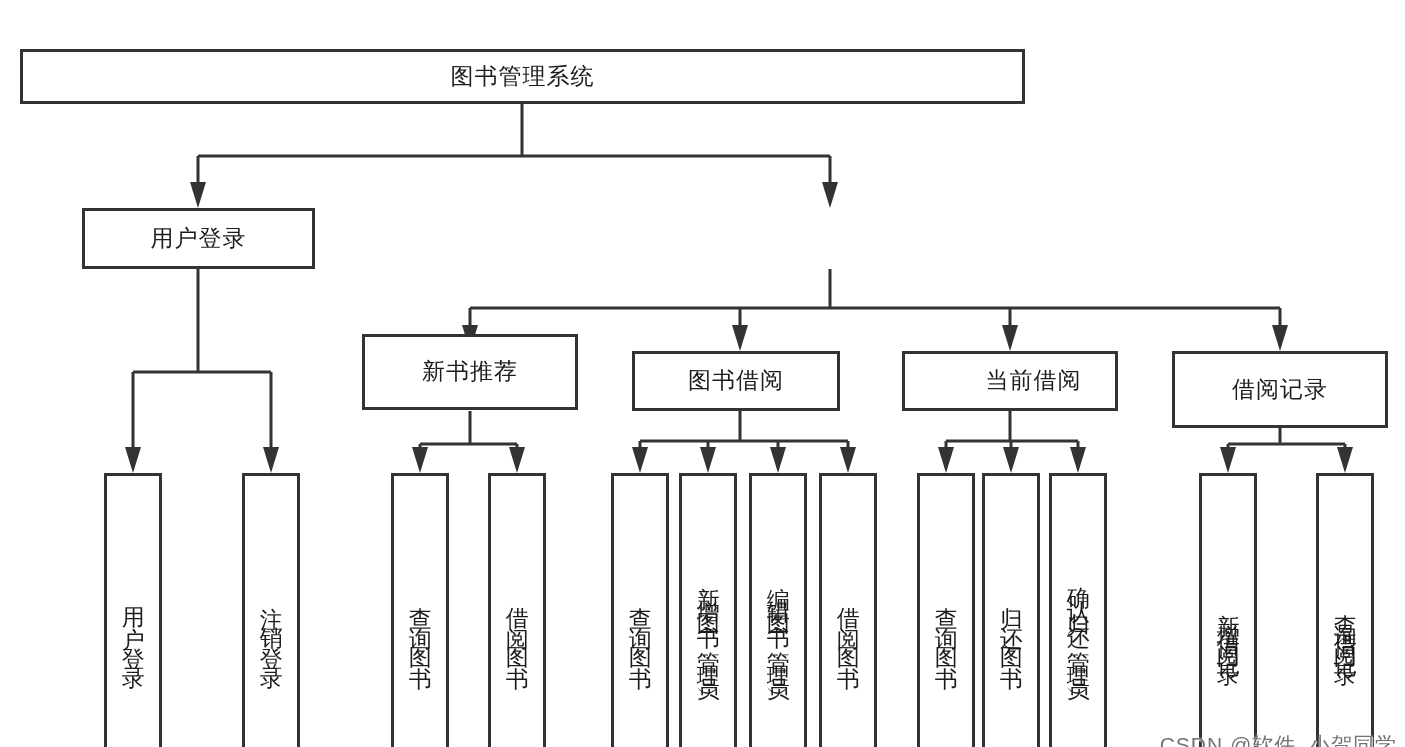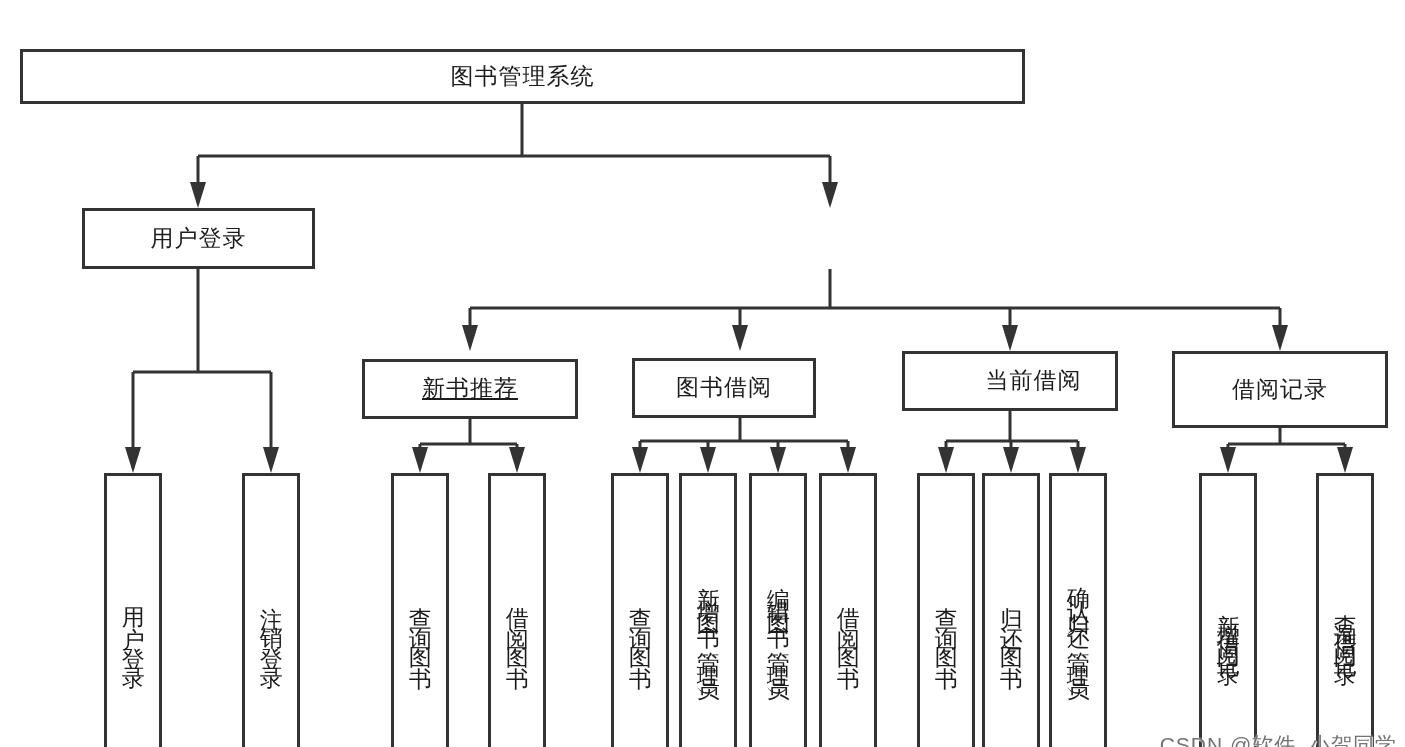--- a/index.html
+++ b/index.html
@@ -79,22 +79,22 @@
 
     <path d="M1280 375 V408 M1228 408 H1345 M1228 408 V413 M1345 408 V413" stroke="#333333" stroke-width="3" fill="none"></path>
     <polygon points="1220,411 1236,411 1228,437" fill="#333333"></polygon>
     <polygon points="1337,411 1353,411 1345,437" fill="#333333"></polygon>
   </svg>
 
   <div class="node h" style="left:20px;top:13px;width:1005px;height:55px;">图书管理系统</div>
 
   <div class="node h" style="left:82px;top:172px;width:233px;height:61px;">用户登录</div>
 
-  <div class="node h" style="left:362px;top:323px;width:216px;height:60px;text-decoration:underline;">新书推荐</div>
-  <div class="node h" style="left:632px;top:322px;width:184px;height:60px;">图书借阅</div>
+  <div class="node h" style="left:362px;top:298px;width:216px;height:76px;">新书推荐</div>
+  <div class="node h" style="left:632px;top:315px;width:208px;height:60px;">图书借阅</div>
   <div class="node h" style="left:902px;top:315px;width:216px;height:60px;padding-left:47px;">当前借阅</div>
   <div class="node h" style="left:1172px;top:315px;width:216px;height:77px;">借阅记录</div>
 
   <div class="node v" style="left:104px;top:437px;width:58px;height:298px;">用户登录</div>
   <div class="node v" style="left:242px;top:437px;width:58px;height:298px;">注销登录</div>
 
   <div class="node v" style="left:391px;top:437px;width:58px;height:298px;">查询图书</div>
   <div class="node v" style="left:488px;top:437px;width:58px;height:298px;">借阅图书</div>
 
   <div class="node v" style="left:611px;top:437px;width:58px;height:298px;">查询图书</div>

